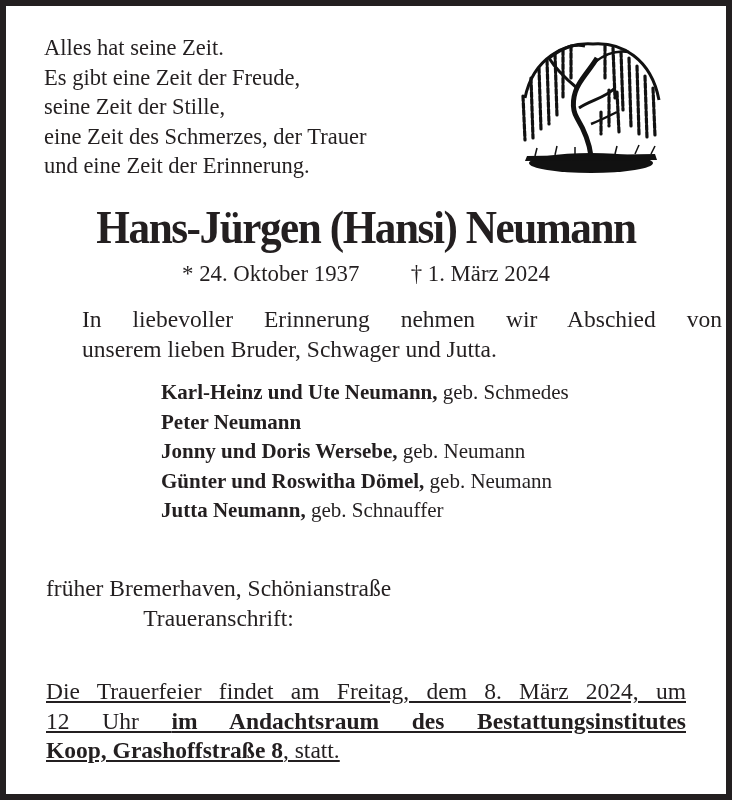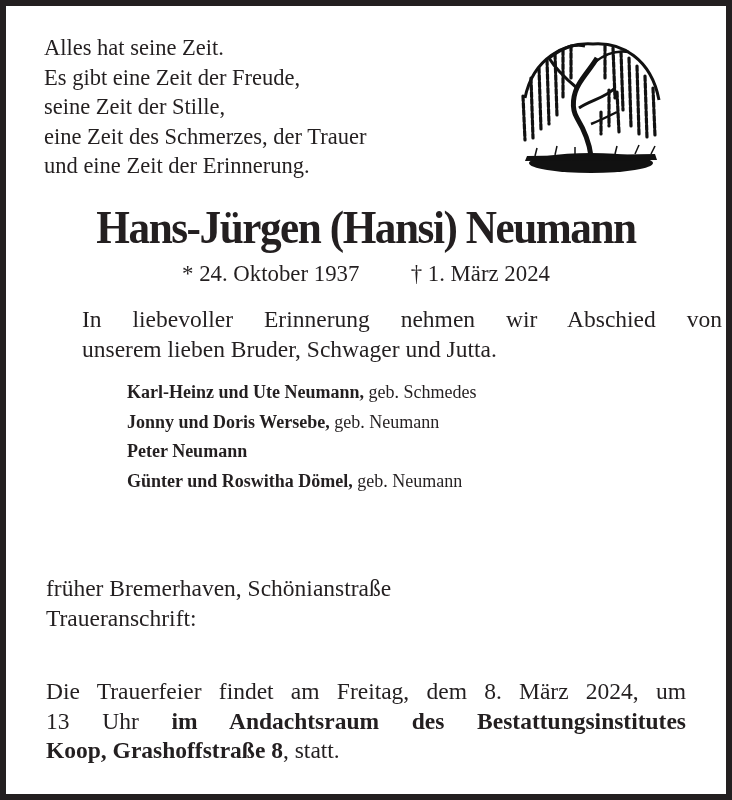--- a/index.html
+++ b/index.html
@@ -24,33 +24,33 @@
     position:absolute; left:0; width:732px; top:258px; text-align:center;
     font-size:24px; line-height:30px; transform:scaleX(0.95);
   }
   .dates .gap { display:inline-block; width:54px; }
   .intro {
     position:absolute; left:46px; width:640px; top:305px;
     font-size:23.5px; line-height:29.5px; text-align:justify; text-align-last:left;margin-left:36px;
   }
   .intro .l1 { display:block; text-align:justify; text-align-last:justify; }
   .family {
-    position:absolute; left:127px; top:378px;
-    font-size:18px; line-height:29.6px;
+    position:absolute; left:161px; top:378px;
+    font-size:21px; line-height:29.6px;
   }
   .family div { white-space:nowrap; }
   .family b { font-weight:bold; }
   .address {
     position:absolute; left:46px; top:574px;
-    font-size:23.5px; line-height:29.5px;
+    font-size:23.5px; line-height:29.5px;text-align:center;
   }
   .address div { white-space:nowrap; }
   .ceremony {
     position:absolute; left:46px; width:640px; top:677px;
-    font-size:23.5px; line-height:29.5px;
+    font-size:23.5px; line-height:29.5px;text-decoration:underline;
   }
   .ceremony .jl { display:block; text-align:justify; text-align-last:justify; }
   .ceremony .ll { display:block; }
   .ceremony b { font-weight:bold;margin-top:44px; }
 </style>
 </head>
 <body>
 
 <div class="frame"></div>
 
@@ -114,27 +114,28 @@
   <span>* 24. Oktober 1937</span><span class="gap"></span><span>† 1. März 2024</span>
 </div>
 
 <div class="intro serif">
   <span class="l1">In liebevoller Erinnerung nehmen wir Abschied von</span>
   <span>unserem lieben Bruder, Schwager und Jutta.</span>
 </div>
 
 <div class="family serif">
   <div><b>Karl-Heinz und Ute Neumann,</b><span> geb. Schmedes</span></div>
+  <div><b>Peter Neumann</b><span></span></div>
   <div><b>Jonny und Doris Wersebe,</b><span> geb. Neumann</span></div>
-  <div><b>Peter Neumann</b><span></span></div>
   <div><b>Günter und Roswitha Dömel,</b><span> geb. Neumann</span></div>
+  <div><b>Jutta Neumann,</b><span> geb. Schnauffer</span></div>
 </div>
 
 <div class="address serif">
   <div>früher Bremerhaven, Schönianstraße</div>
   <div>Traueranschrift:</div>
 </div>
 
 <div class="ceremony serif">
   <span class="jl">Die Trauerfeier findet am Freitag, dem 8. März 2024, um</span>
-  <span class="jl"><span>13 Uhr </span><b>im Andachtsraum des Bestattungsinstitutes</b></span>
+  <span class="jl"><span>12 Uhr </span><b>im Andachtsraum des Bestattungsinstitutes</b></span>
   <span class="ll"><b>Koop, Grashoffstraße 8</b><span>, statt.</span></span>
 </div>
 
 </body></html>

